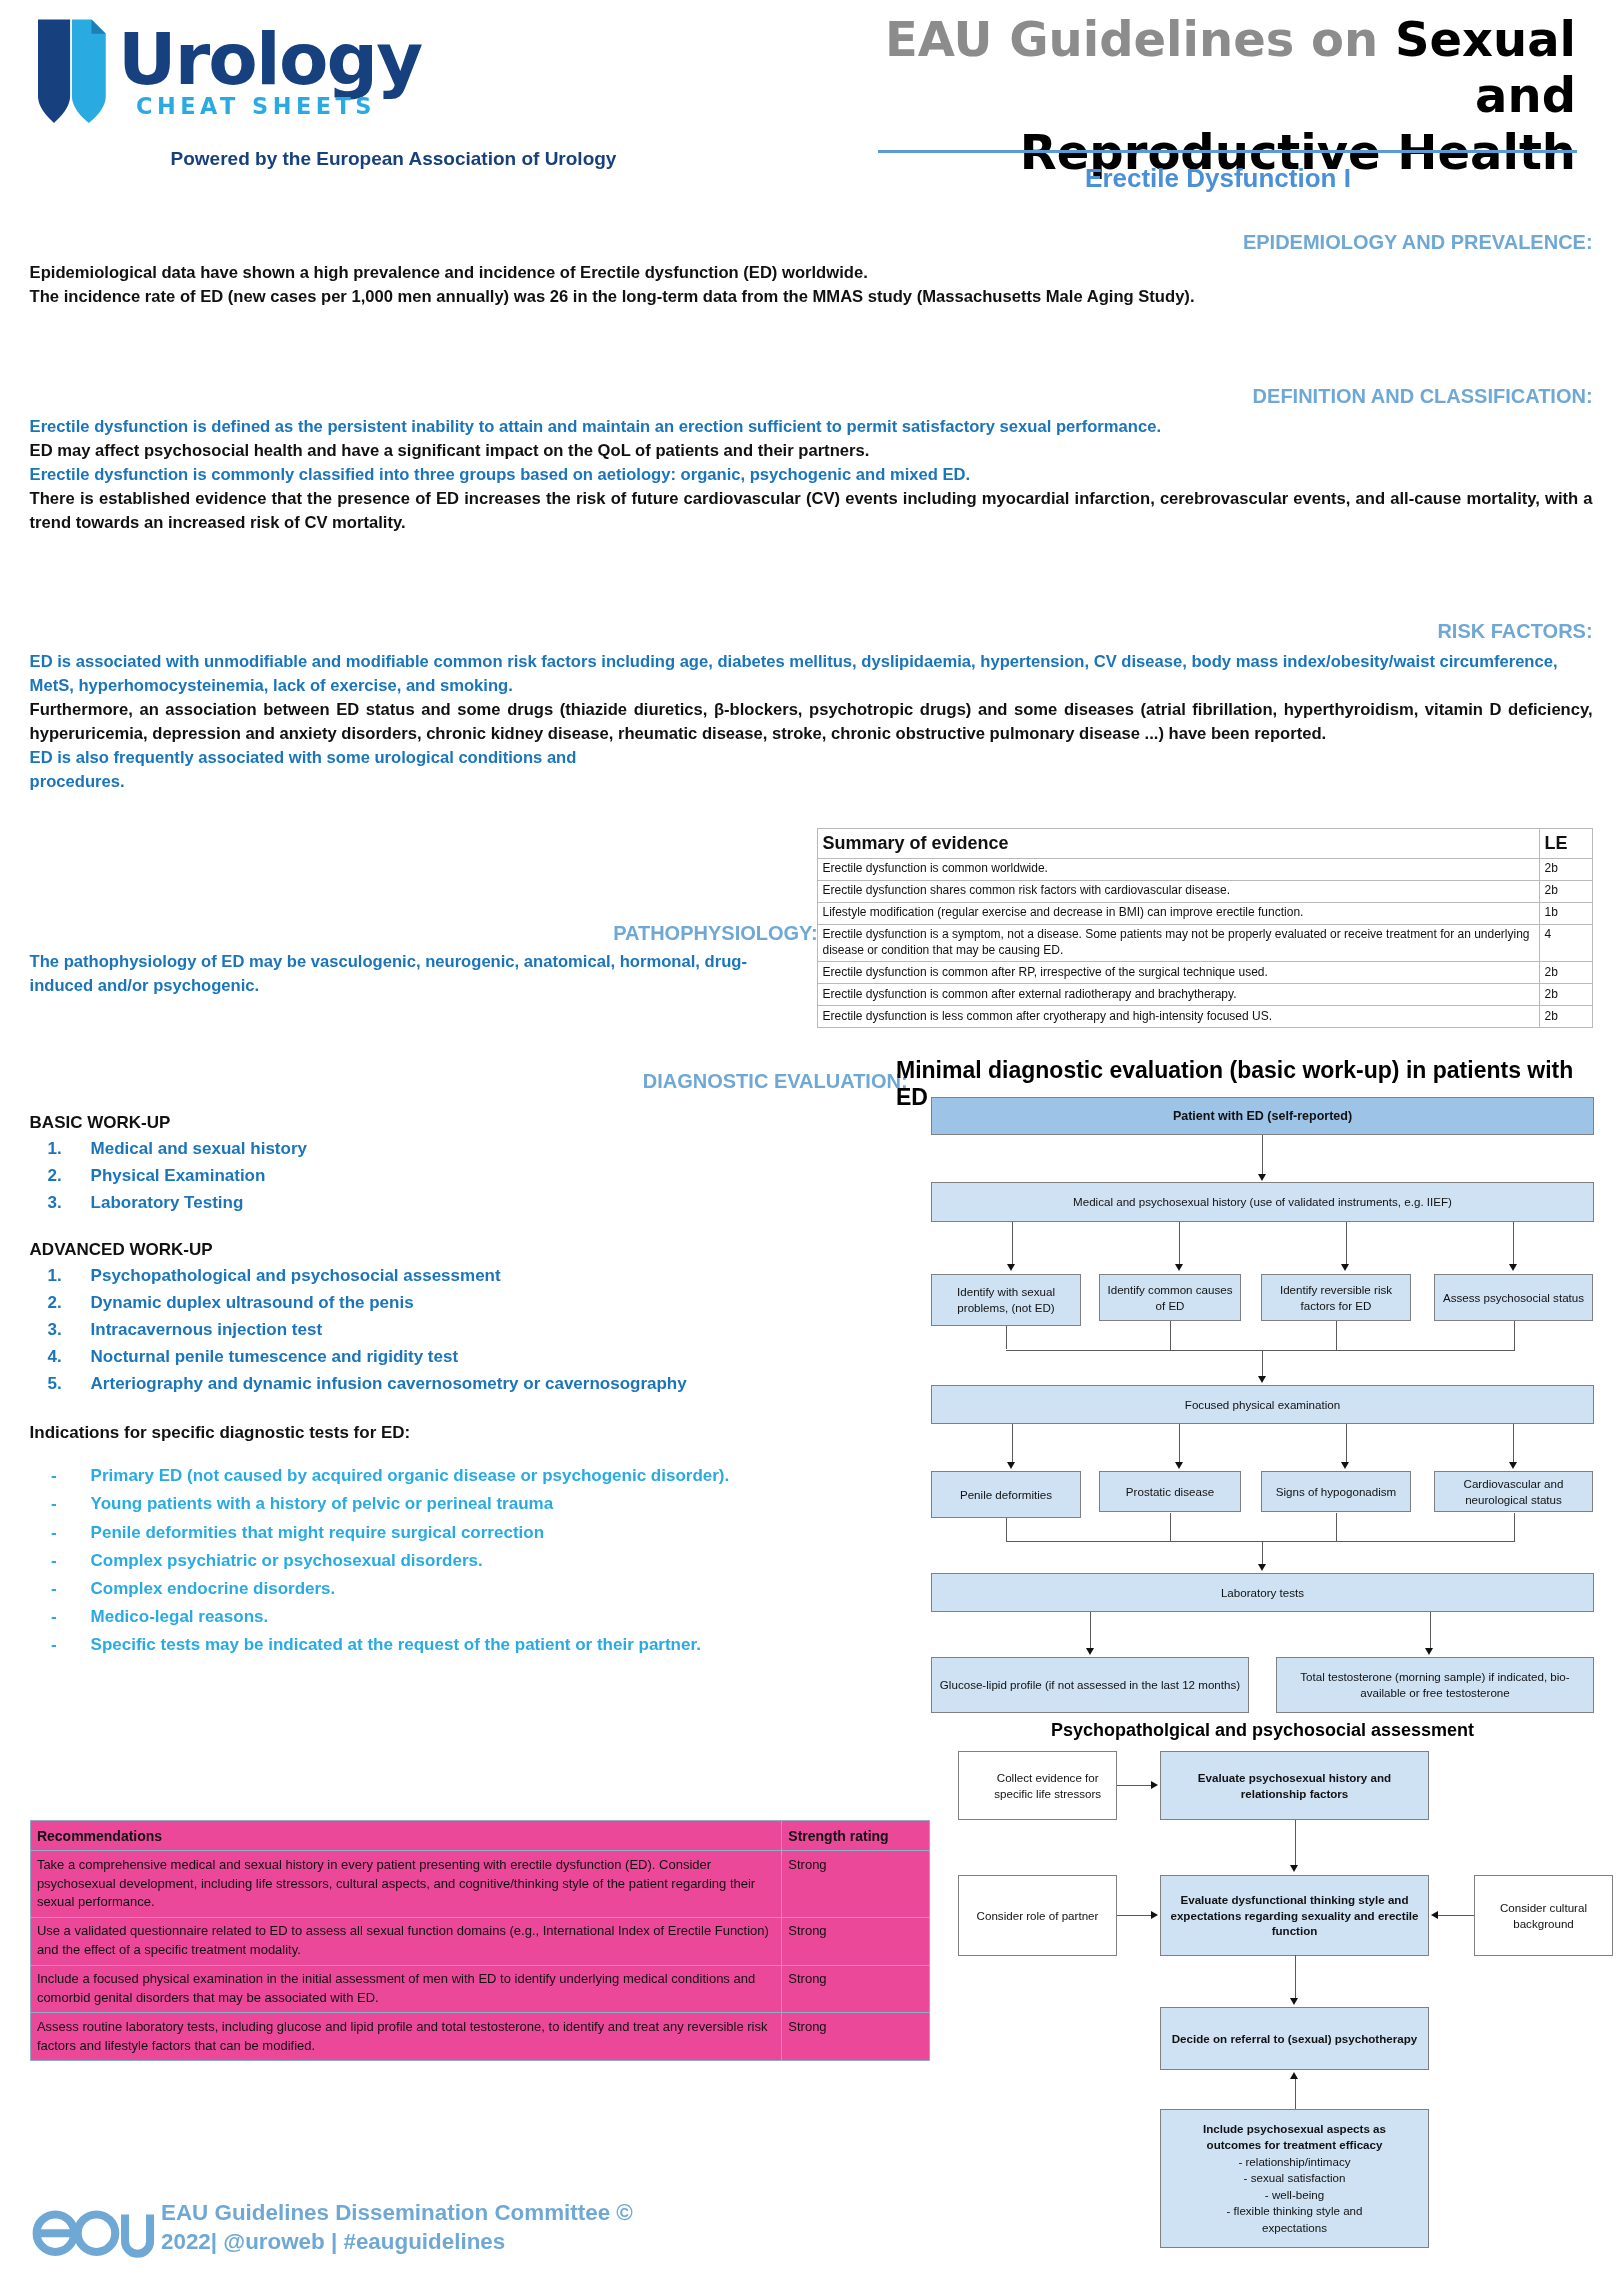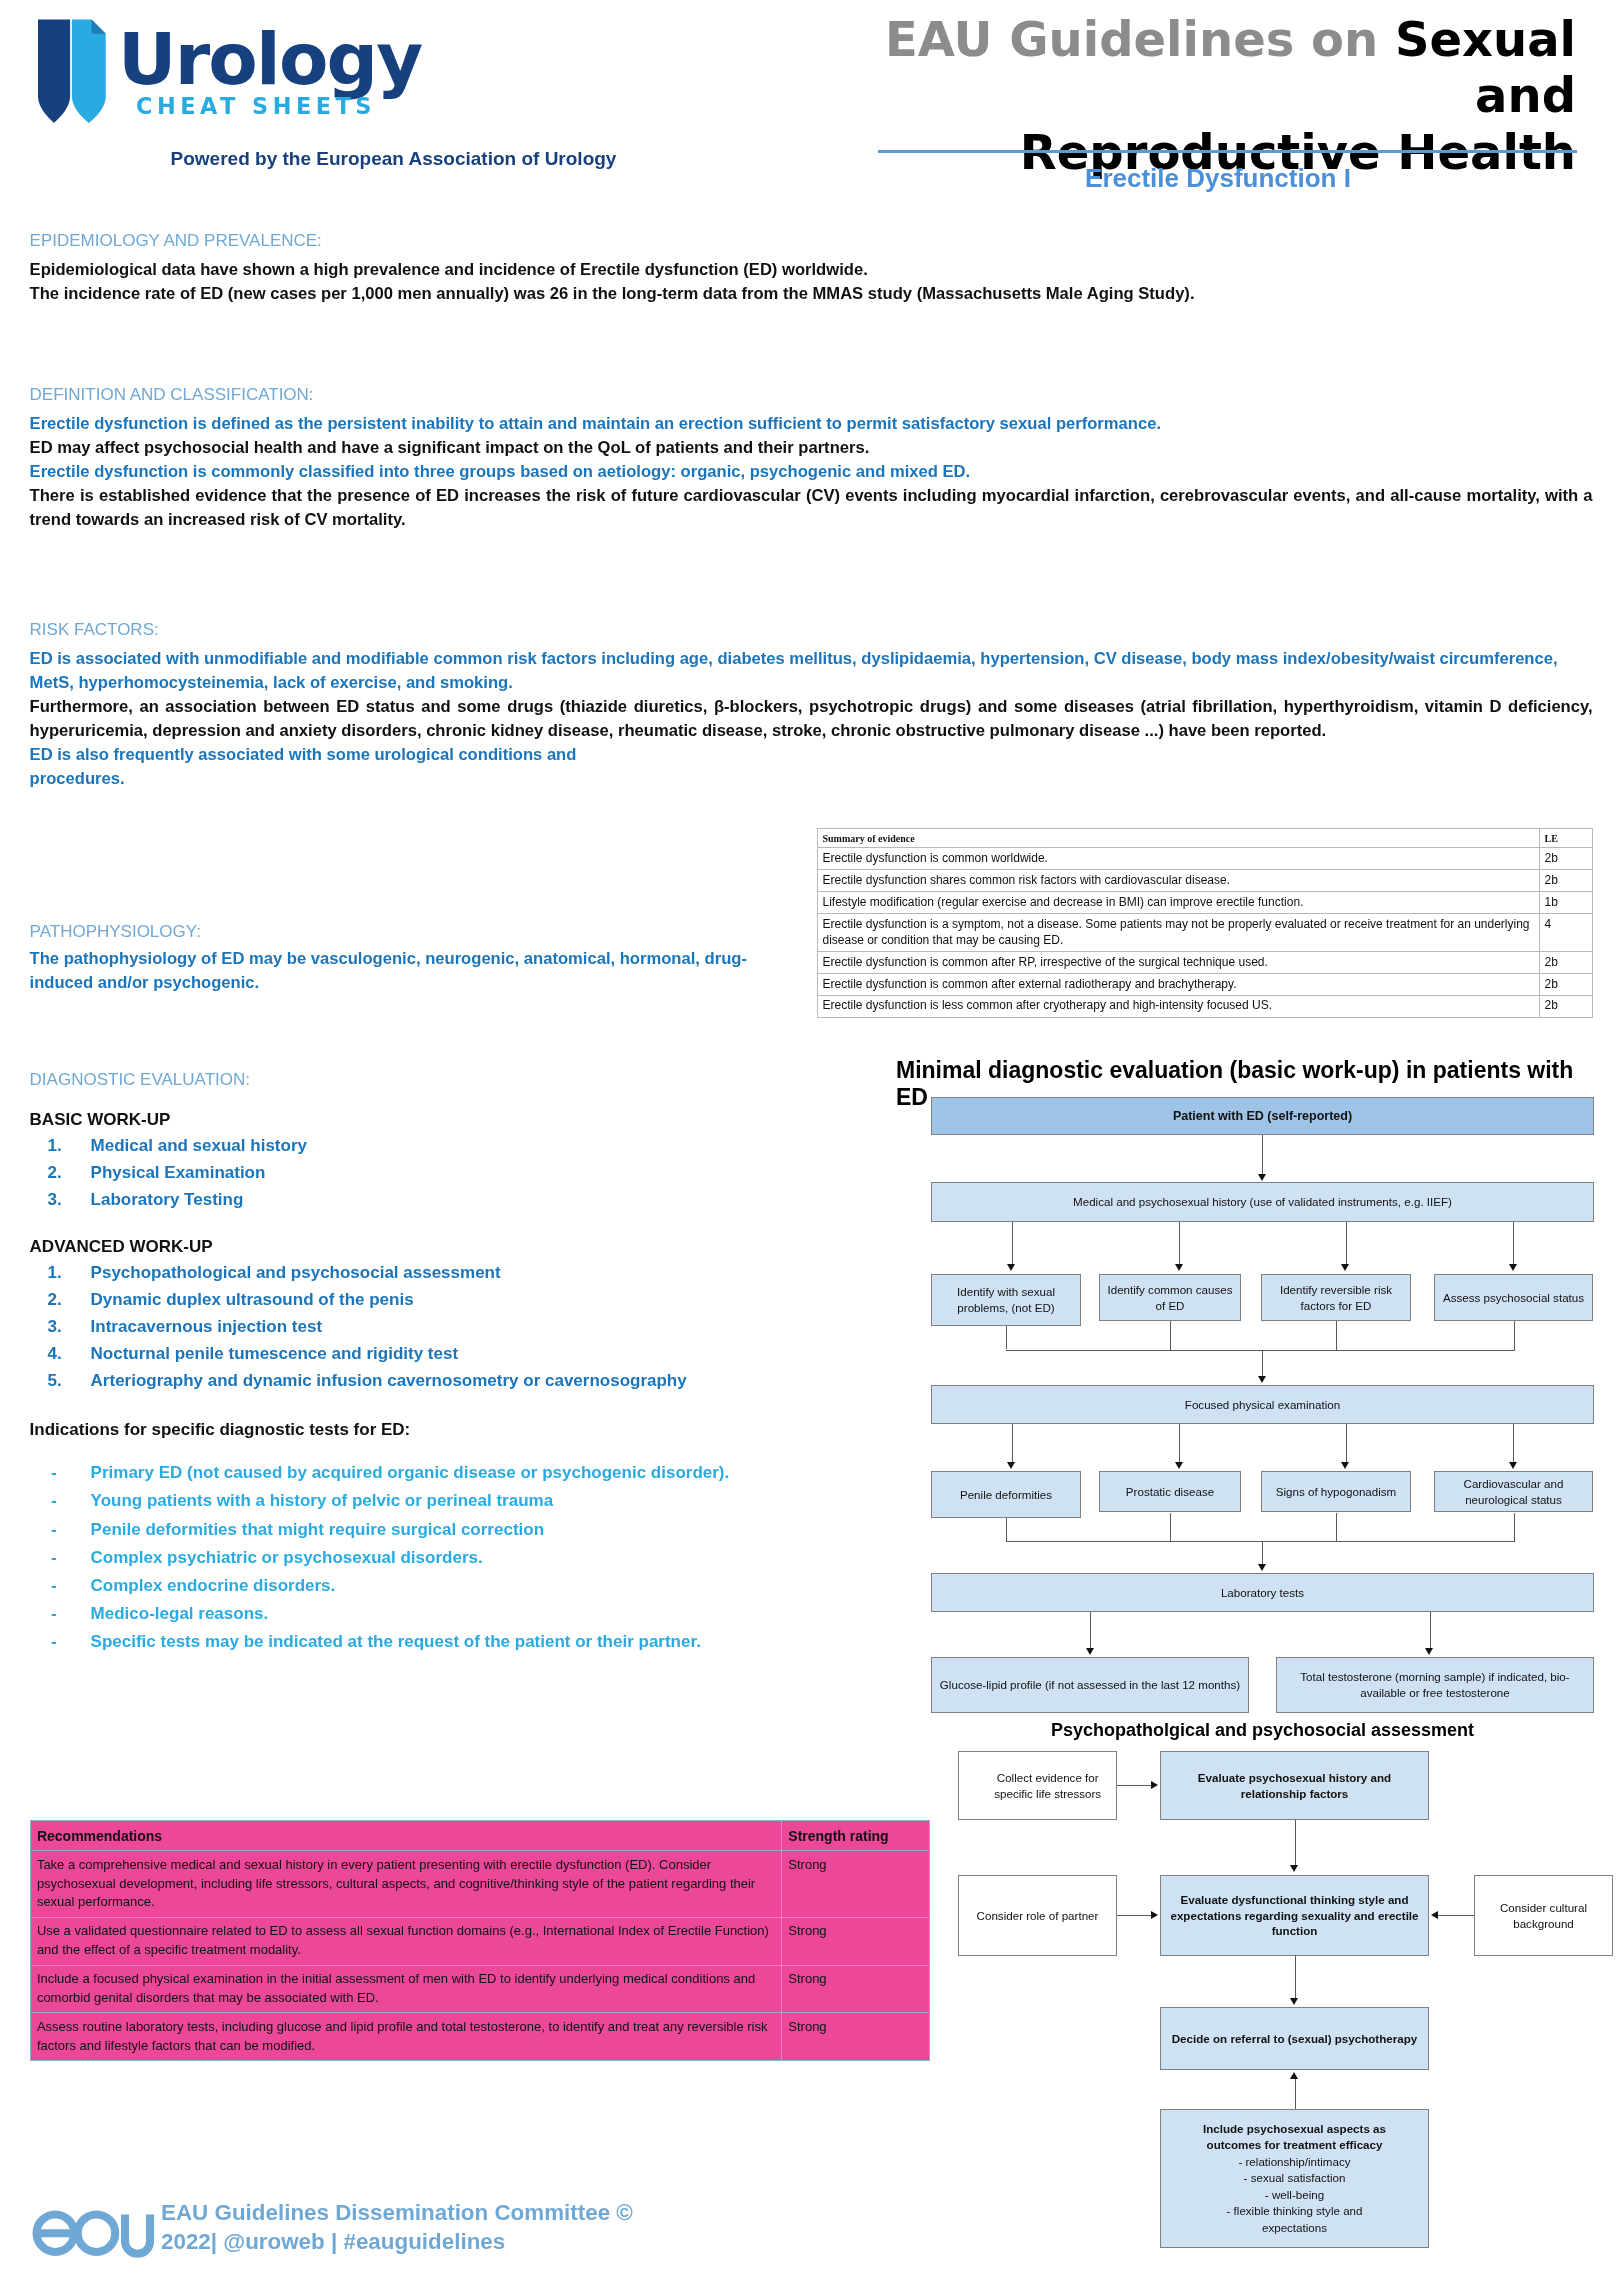--- a/index.html
+++ b/index.html
@@ -28,21 +28,21 @@
   #title-wrap{left:860px;top:10.7px;width:716px;text-align:right;}
   .title-line{font-size:48px;font-weight:bold;line-height:1.18;
      font-family:"DejaVu Sans", sans-serif;}
   .title-grey{color:#8C8C8C;}
   .title-black{color:#000;}
   #title-rule{left:878px;top:150px;width:699px;height:2.7px;background:#5B9BD5;}
   #subtitle{left:860px;top:163px;width:716px;text-align:center;
      font-size:26px;font-weight:bold;color:#4A90D9;}
 
   
-  .sec-head{font-size:17px;font-weight:normal;color:#6FA8D4;}
+  .sec-head{font-size:20px;font-weight:bold;color:#6FA8D4;text-align:right;}
   .body-t{font-size:16.6px;font-weight:bold;line-height:1.45;}
   .blue{color:#1B75BB;}
   .black{color:#111;}
   .just{text-align:justify;}
 
   #sec-epi{left:29.6px;top:231px;width:1563px;}
   #sec-def{left:29.6px;top:385px;width:1563px;}
   #sec-risk{left:29.6px;top:620px;width:900px;}
   #sec-patho{left:29.6px;top:922px;width:788px;}
   #sec-diag{left:29.6px;top:1070px;width:878px;}
@@ -59,21 +59,21 @@
   ul.ind li .dash{position:absolute;left:21.5px;color:#29ABE2;}
 
   
   table{border-collapse:collapse;width:100%;}
   #evidence-table{left:817px;top:828px;width:776px;}
   #evidence-table table{border:0.9px solid #9a9a9a;font-size:12px;}
   #evidence-table td,#evidence-table th{
     border:0.9px solid #b9b9b9;padding:2.7px 4.5px;text-align:left;
     vertical-align:top;font-weight:normal;color:#111;line-height:1.3;
     font-family:"Liberation Sans", sans-serif;}
-  #evidence-table th{font-weight:bold;font-size:10px;font-family:Liberation Serif, serif;}
+  #evidence-table th{font-weight:bold;font-size:18px;}
   #evidence-table .le{width:43px;}
 
   #rec-table{left:29.6px;top:1820px;width:900px;}
   #rec-table table{border:0.9px solid #7f7f7f;font-size:13px;background:#ec4899;}
   #rec-table td,#rec-table th{
     border:0.9px solid #8FAEC9;padding:4.5px 6.3px;text-align:left;
     vertical-align:top;font-weight:normal;color:#111;line-height:1.45;}
   #rec-table th{font-weight:bold;font-size:14px;}
   #rec-table .sr{width:134px;}
   #fc1-title{left:896px;top:1057px;width:708px;}

